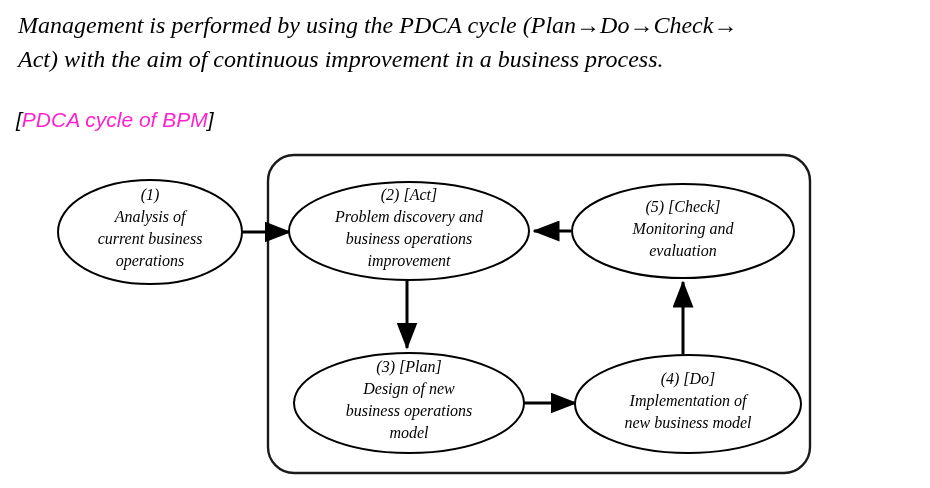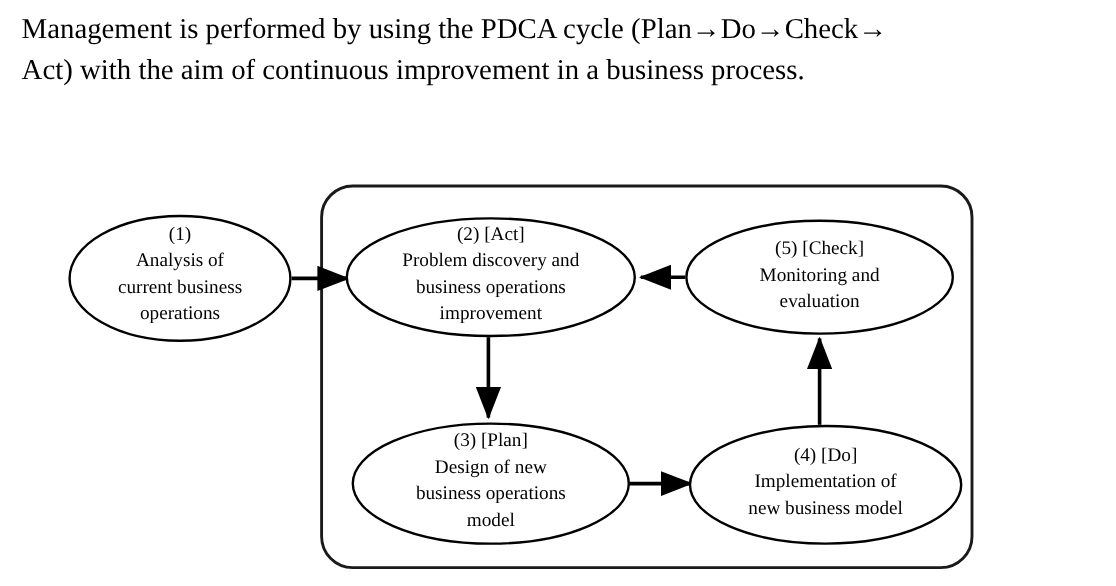--- a/index.html
+++ b/index.html
@@ -7,20 +7,21 @@
     padding: 0;
     background: #ffffff;
   }
   #page {
     position: relative;
     width: 930px;
     height: 488px;
     background: #ffffff;
     overflow: hidden;
     font-family: "Liberation Serif", "DejaVu Serif", serif;
+    font-style: italic;
   }
   #intro-paragraph {
     position: absolute;
     left: 18px;
     top: 8px;
     width: 880px;
     font-size: 24px;
     line-height: 1.42;
     color: #000000;
     font-family: "Liberation Serif", "DejaVu Serif", serif;
@@ -72,20 +73,23 @@
   }
 </style>
 </head>
 <body>
 
 <div id="page">
 
   <div id="intro-paragraph">Management is performed by using the PDCA cycle (Plan→Do→Check→
 Act) with the aim of continuous improvement in a business process.</div>
 
+  <div id="caption-line">
+    <span>[</span><span class="cap-text">PDCA cycle of BPM</span><span>]</span>
+  </div>
 
   <div id="diagram-figure">
     <svg id="diagram-svg" width="930" height="348" viewBox="0 0 930 348">
 
       <defs>
         <marker id="arrowhead" markerWidth="9" markerHeight="7" refX="8.5" refY="3.5" orient="auto" markerUnits="strokeWidth">
           <polygon points="0 0, 9 3.5, 0 7" fill="#000000"></polygon>
         </marker>
       </defs>
 

